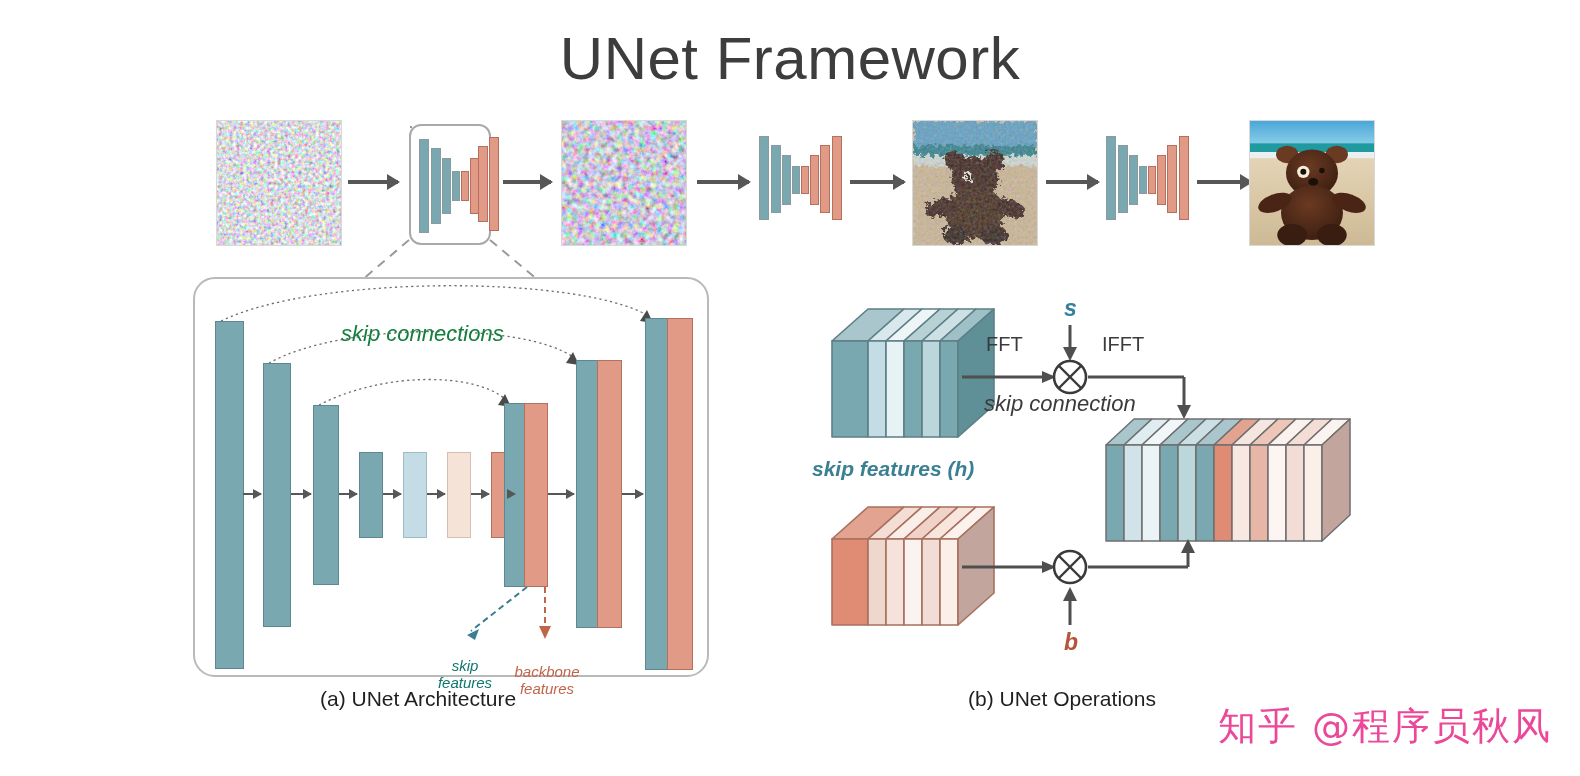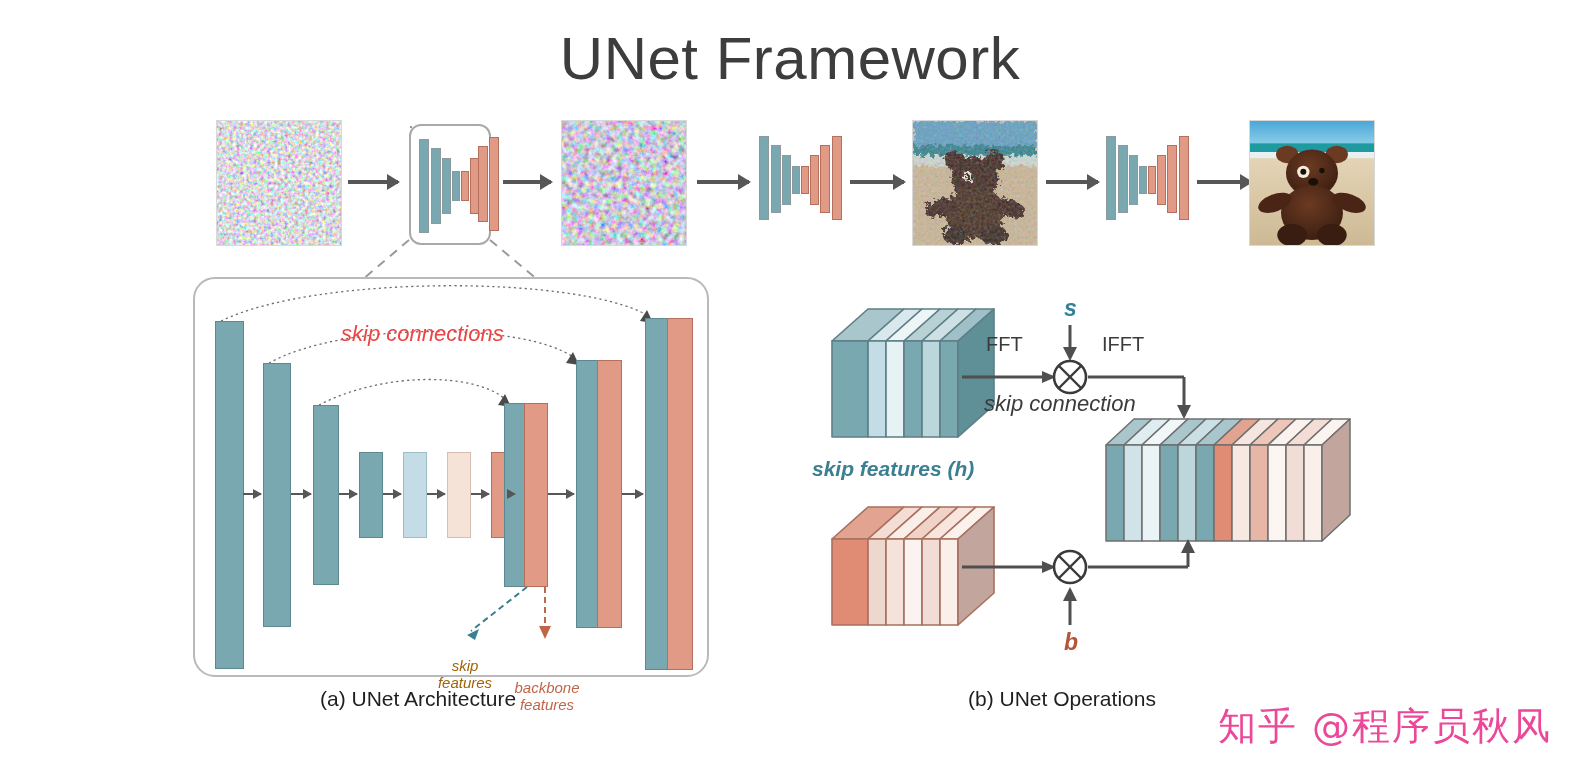--- a/index.html
+++ b/index.html
@@ -34,23 +34,23 @@
   #panel-a{position:absolute;left:193px;top:277px;width:512px;height:396px;
            border:2px solid #b9b9b9;border-radius:22px;background:#fff;}
   .enc{position:absolute;background:#7aa8b0;border:1px solid #5d8890;}
   .bn{position:absolute;border:1px solid #8a9a9e;}
   .dec-t{position:absolute;background:#7aa8b0;border:1px solid #5d8890;}
   .dec-s{position:absolute;background:#e09a85;border:1px solid #b4705c;}
   .flow{position:absolute;height:2px;background:#575757;}
   .flow:after{content:"";position:absolute;right:-1px;top:-4px;
       border-top:5px solid transparent;border-bottom:5px solid transparent;
       border-left:9px solid #575757;}
-  .skip-label{position:absolute;font-style:italic;font-size:22px;color:#ef4444;
+  .skip-label{position:absolute;font-style:italic;font-size:22px;color:#15803d;
               white-space:nowrap;}
-  .lbl-skip{position:absolute;color:#a16207;font-style:italic;font-size:15px;
+  .lbl-skip{position:absolute;color:#0f766e;font-style:italic;font-size:15px;
             text-align:center;line-height:1.15;white-space:nowrap;}
   .lbl-back{position:absolute;color:#c1654a;font-style:italic;font-size:15px;
             text-align:center;line-height:1.15;white-space:nowrap;}
 
   .caption{position:absolute;font-size:21px;color:#1f1f1f;white-space:nowrap;}
 
   
   .cube{position:absolute;}
   .cube svg{display:block;overflow:visible;}
   .btxt{position:absolute;font-size:20px;color:#3b3b3b;white-space:nowrap;}
@@ -265,21 +265,21 @@
     <line x1="104" y1="8" x2="48" y2="52" stroke="#3b7f92" stroke-width="2" stroke-dasharray="6,4"></line>
     <polygon points="44,56 56,50 52,61" fill="#3b7f92"></polygon>
     <line x1="122" y1="8" x2="122" y2="52" stroke="#c1654a" stroke-width="2" stroke-dasharray="6,4"></line>
     <polygon points="122,60 116,47 128,47" fill="#c1654a"></polygon>
   </svg>
 
   <div class="lbl-skip" style="left:228px;top:378px;width:84px;">
     <span>skip</span><br>
     <span>features</span>
   </div>
-  <div class="lbl-back" style="left:300px;top:400px;width:104px;">
+  <div class="lbl-back" style="left:300px;top:384px;width:104px;">
     <span>backbone</span><br>
     <span>features</span>
   </div>
 </div>
 
 <div class="caption" style="left:320px;top:687px;">(a) UNet Architecture</div>
 
 <div class="abs" style="left:790px;top:285px;width:600px;height:390px;">
 
   <div class="cube" style="left:32px;top:18px;">

